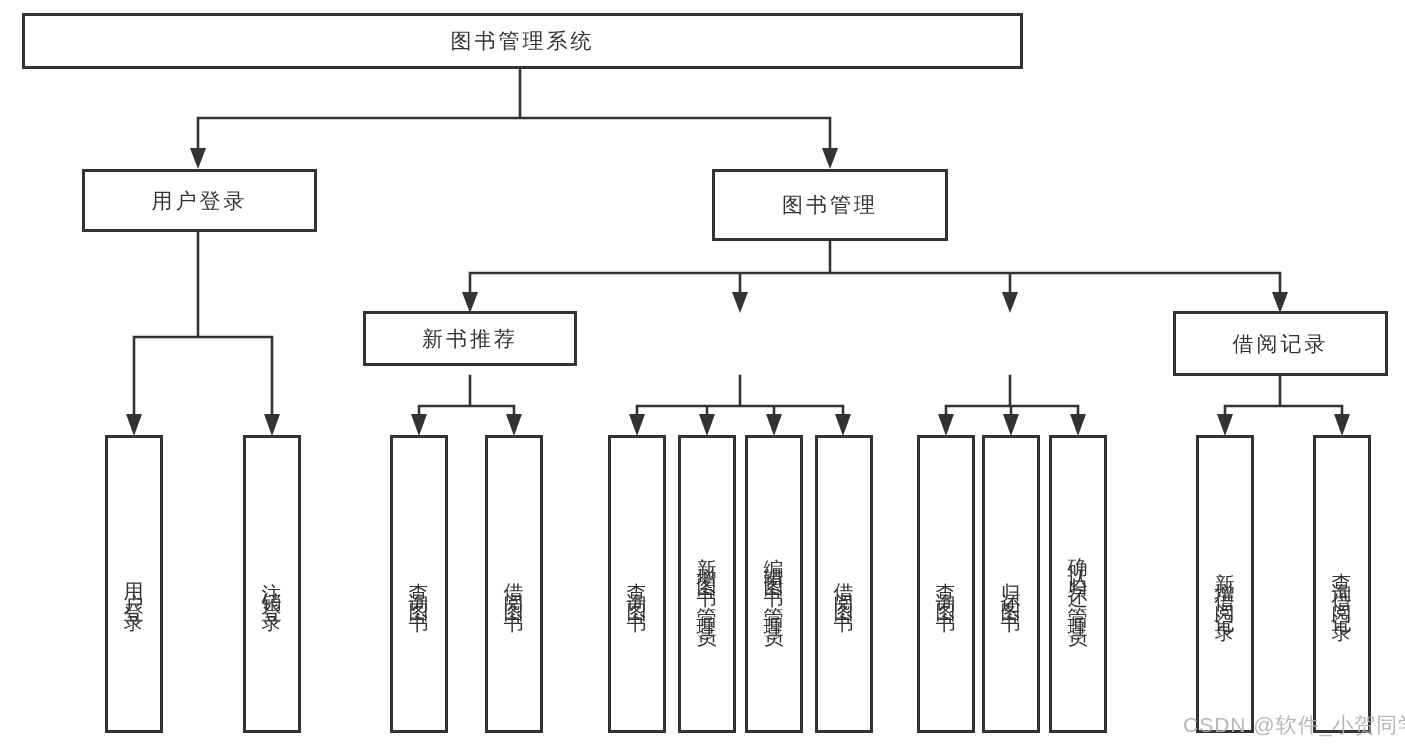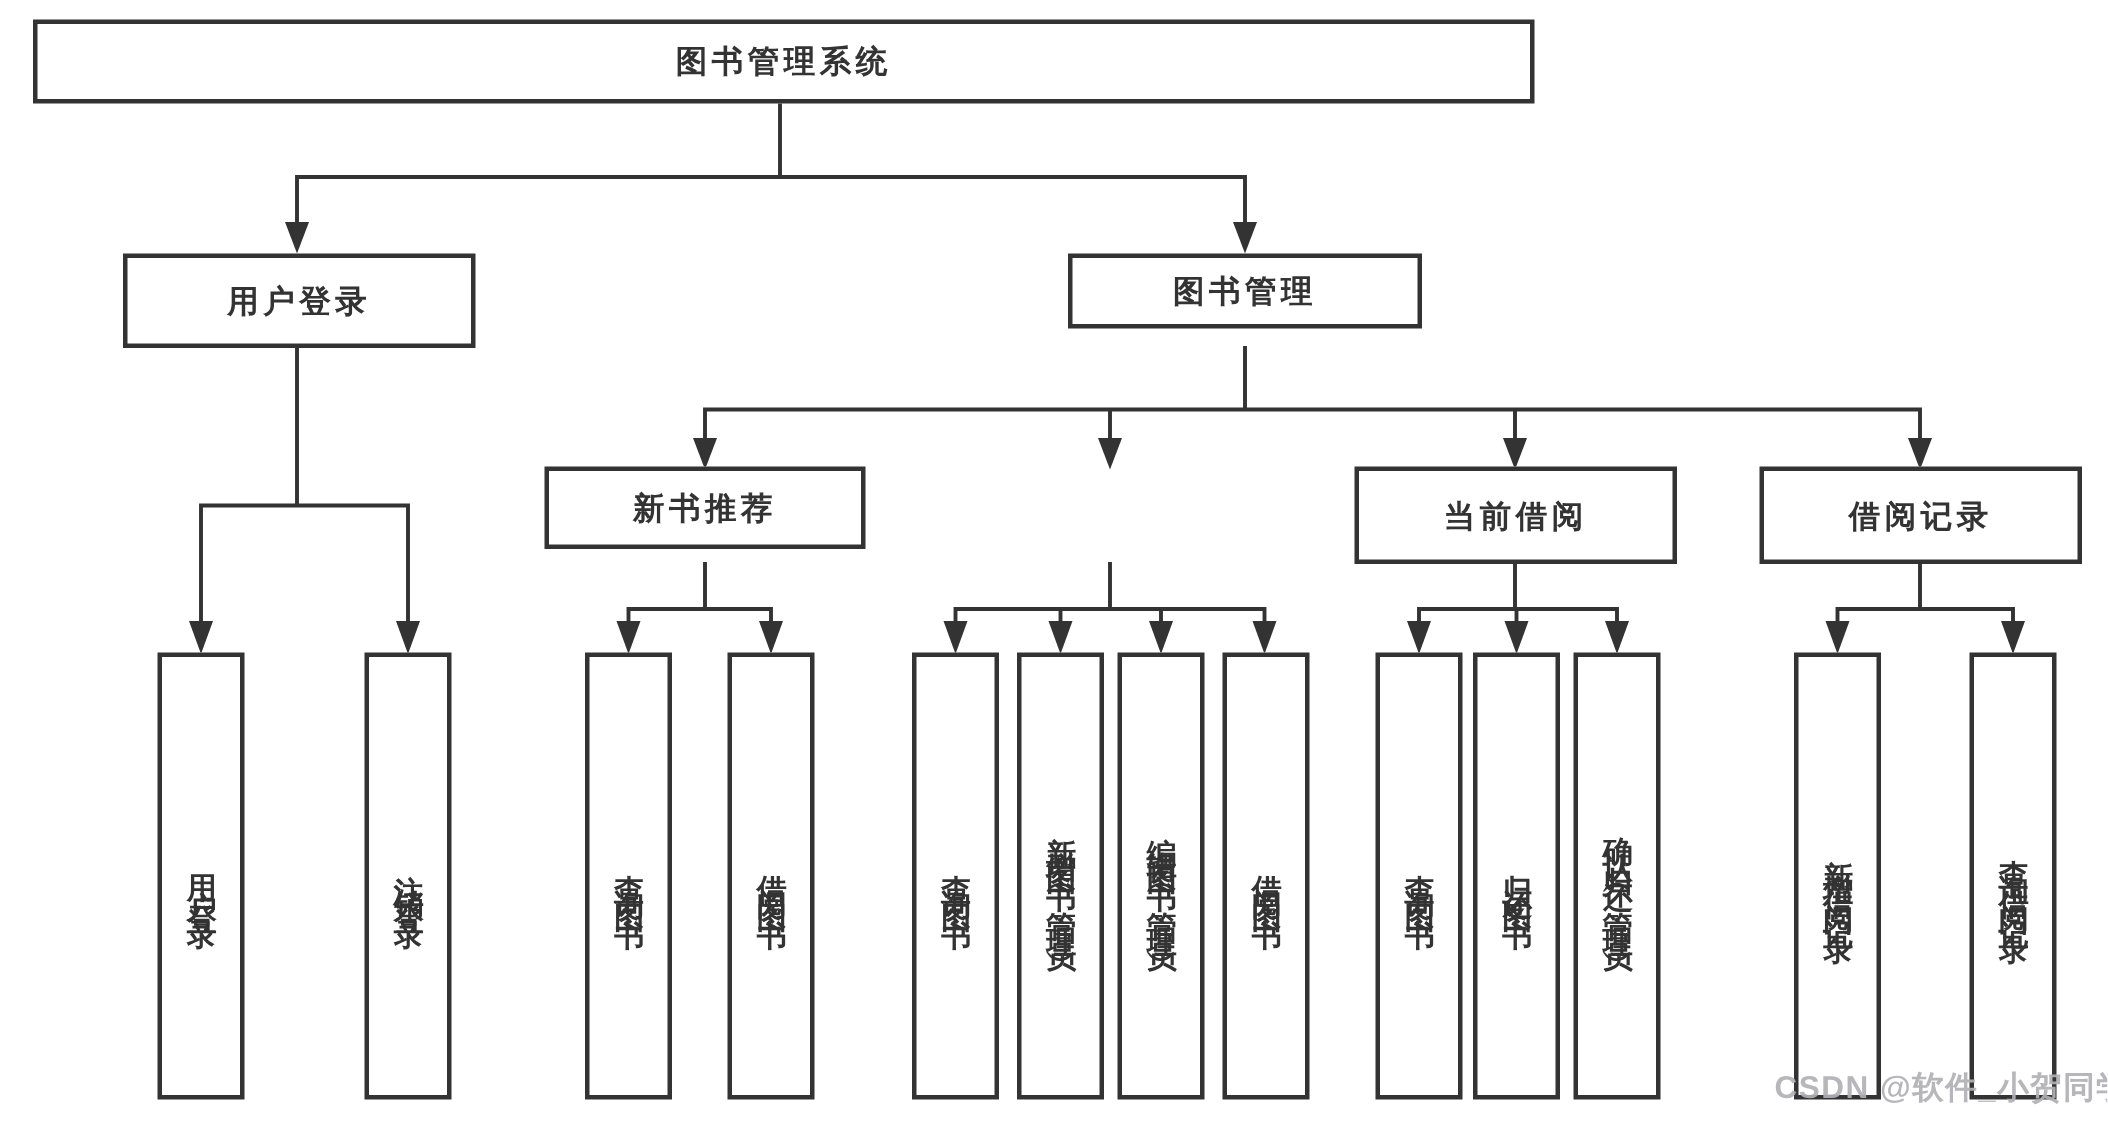--- a/index.html
+++ b/index.html
@@ -14,21 +14,20 @@
     background: var(--bg);
   }
   #canvas {
     position: relative;
     width: 1405px;
     height: 747px;
     background: var(--bg);
     font-family: "Liberation Sans", "DejaVu Sans", sans-serif;
     color: var(--text);
     overflow: hidden;
-    font-weight: bold;
   }
   #connectors {
     position: absolute;
     left: 0;
     top: 0;
     width: 1405px;
     height: 747px;
     pointer-events: none;
   }
   #connectors path {
@@ -106,24 +105,23 @@
     <polygon points="938,414 954,414 946,436"></polygon>
     <polygon points="1003,414 1019,414 1011,436"></polygon>
     <polygon points="1070,414 1086,414 1078,436"></polygon>
     <polygon points="1217,414 1233,414 1225,436"></polygon>
     <polygon points="1334,414 1350,414 1342,436"></polygon>
   </svg>
 
   <div class="node" style="left:22px;top:13px;width:1001px;height:56px">图书管理系统</div>
 
   <div class="node" style="left:82px;top:169px;width:235px;height:63px">用户登录</div>
-  <div class="node" style="left:712px;top:169px;width:236px;height:50px">图书管理</div>
+  <div class="node" style="left:712px;top:169px;width:236px;height:72px">图书管理</div>
 
   <div class="node" style="left:363px;top:311px;width:214px;height:55px">新书推荐</div>
-  <div class="node" style="left:903px;top:311px;width:215px;height:65px">当前借阅</div>
   <div class="node" style="left:1173px;top:311px;width:215px;height:65px">借阅记录</div>
 
   <div class="node leaf" style="left:105px;top:435px;width:58px;height:298px">用户登录</div>
   <div class="node leaf" style="left:243px;top:435px;width:58px;height:298px">注销登录</div>
 
   <div class="node leaf" style="left:390px;top:435px;width:58px;height:298px">查询图书</div>
   <div class="node leaf" style="left:485px;top:435px;width:58px;height:298px">借阅图书</div>
 
   <div class="node leaf" style="left:608px;top:435px;width:58px;height:298px">查询图书</div>
   <div class="node leaf" style="left:678px;top:435px;width:58px;height:298px">新增图书（管理员）</div>

